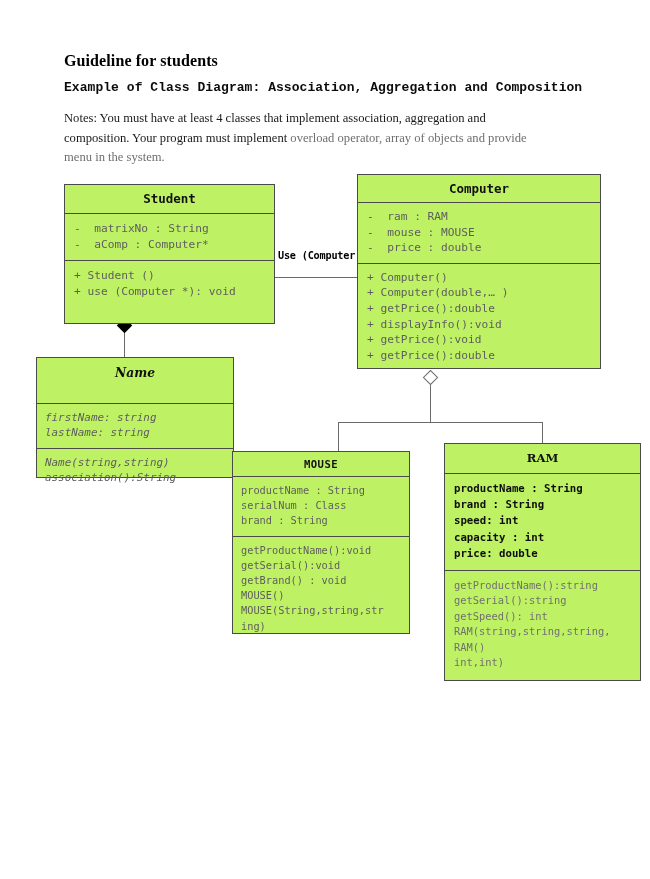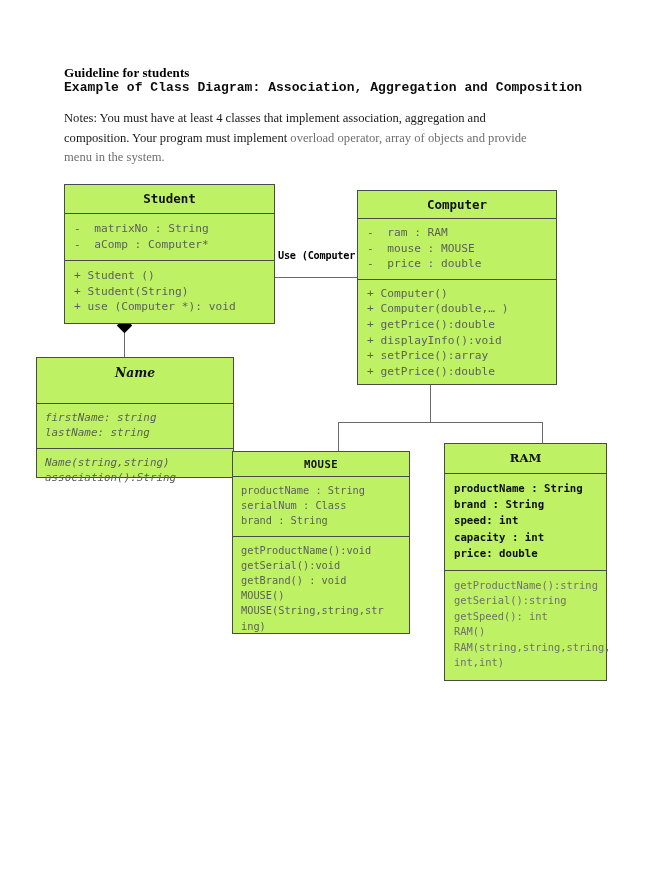--- a/index.html
+++ b/index.html
@@ -11,22 +11,22 @@
     width: 650px;
     height: 879px;
     position: relative;
     font-family: "Liberation Serif", serif;
     overflow: hidden;
   }
 
   
   .doc-text { position: absolute; left: 64px; }
   .heading-1 {
-    top: 65px;
-    font-size: 13px;
+    top: 52px;
+    font-size: 16px;
     font-weight: bold;
     color: #000000;
     letter-spacing: 0.1px;
   }
   .heading-2 {
     top: 80px;
     font-size: 13px;
     font-weight: bold;
     color: #0c0c0c;
     letter-spacing: 0.05px;
@@ -67,21 +67,21 @@
   }
 
   
   #box-student { left: 64px; top: 184px; width: 211px; height: 140px; }
   #box-student .uml-title { font-size: 12.5px; padding: 6px 0 7px; }
   #box-student .c-attrs { padding: 7px 0 8px 9px; }
   #box-student .c-ops   { padding: 7px 0 8px 9px; }
   #box-student .uml-line { font-size: 11.2px; line-height: 15.5px; }
 
   
-  #box-computer { left: 357px; top: 190px; width: 200px; height: 195px; }
+  #box-computer { left: 357px; top: 174px; width: 244px; height: 195px; }
   #box-computer .uml-title { font-size: 12.5px; padding: 6px 0 6px; }
   #box-computer .c-attrs { padding: 6px 0 7px 9px; }
   #box-computer .c-ops   { padding: 6px 0 10px 9px; }
   #box-computer .uml-line { font-size: 11.2px; line-height: 15.6px; }
 
   
   #box-name { left: 36px; top: 357px; width: 198px; height: 121px; font-style: italic; }
   #box-name .uml-title {
     font-family: "DejaVu Serif", serif;
     font-size: 12.3px;
@@ -92,21 +92,21 @@
   #box-name .uml-line { font-size: 10.9px; line-height: 15.3px; }
 
   
   #box-mouse { left: 232px; top: 451px; width: 178px; height: 183px; }
   #box-mouse .uml-title { font-size: 10.6px; padding: 6px 0 6px; letter-spacing: 0.4px; }
   #box-mouse .c-attrs { padding: 6px 0 7px 8px; }
   #box-mouse .c-ops   { padding: 6px 0 7px 8px; }
   #box-mouse .uml-line { font-size: 10.3px; line-height: 15.2px; }
 
   
-  #box-ram { left: 444px; top: 443px; width: 163px; height: 238px; }
+  #box-ram { left: 444px; top: 443px; width: 197px; height: 238px; }
   #box-ram .uml-title {
     font-family: "DejaVu Serif", serif;
     font-size: 11.6px;
     padding: 7px 0 8px;
   }
   #box-ram .c-attrs { padding: 7px 0 8px 9px; }
   #box-ram .c-ops   { padding: 7px 0 8px 9px; }
   #box-ram .c-attrs .uml-line {
     font-size: 10.7px;
     line-height: 16.2px;
@@ -165,38 +165,37 @@
 <div class="conn conn-v" style="left:542px; top:422px; height:21px;"></div>
 
 <div class="uml-box" id="box-student">
   <div class="uml-title">Student</div>
   <div class="uml-compartment uml-sep c-attrs">
     <div class="uml-line">-  matrixNo : String</div>
     <div class="uml-line">-  aComp : Computer*</div>
   </div>
   <div class="uml-compartment uml-sep c-ops">
     <div class="uml-line">+ Student ()</div>
-    <div class="uml-line">+ Student(String)</div>
     <div class="uml-line">+ use (Computer *): void</div>
   </div>
 </div>
 
 <div class="uml-box" id="box-computer">
   <div class="uml-title">Computer</div>
   <div class="uml-compartment uml-sep c-attrs">
     <div class="uml-line">-  ram : RAM</div>
     <div class="uml-line">-  mouse : MOUSE</div>
     <div class="uml-line">-  price : double</div>
   </div>
   <div class="uml-compartment uml-sep c-ops">
     <div class="uml-line">+ Computer()</div>
     <div class="uml-line">+ Computer(double,… )</div>
     <div class="uml-line">+ getPrice():double</div>
     <div class="uml-line">+ displayInfo():void</div>
-    <div class="uml-line">+ setPrice():array</div>
+    <div class="uml-line">+ getPrice():void</div>
     <div class="uml-line">+ getPrice():double</div>
   </div>
 </div>
 
 <div class="uml-box" id="box-name">
   <div class="uml-title">Name</div>
   <div class="uml-compartment uml-sep c-attrs">
     <div class="uml-line">firstName: string</div>
     <div class="uml-line">lastName: string</div>
   </div>
@@ -229,17 +228,17 @@
     <div class="uml-line">productName : String</div>
     <div class="uml-line">brand : String</div>
     <div class="uml-line">speed: int</div>
     <div class="uml-line">capacity : int</div>
     <div class="uml-line">price: double</div>
   </div>
   <div class="uml-compartment uml-sep c-ops">
     <div class="uml-line">getProductName():string</div>
     <div class="uml-line">getSerial():string</div>
     <div class="uml-line">getSpeed(): int</div>
+    <div class="uml-line">RAM(string,string,string,</div>
     <div class="uml-line">RAM()</div>
-    <div class="uml-line">RAM(string,string,string,</div>
     <div class="uml-line">int,int)</div>
   </div>
 </div>
 
 </body></html>

